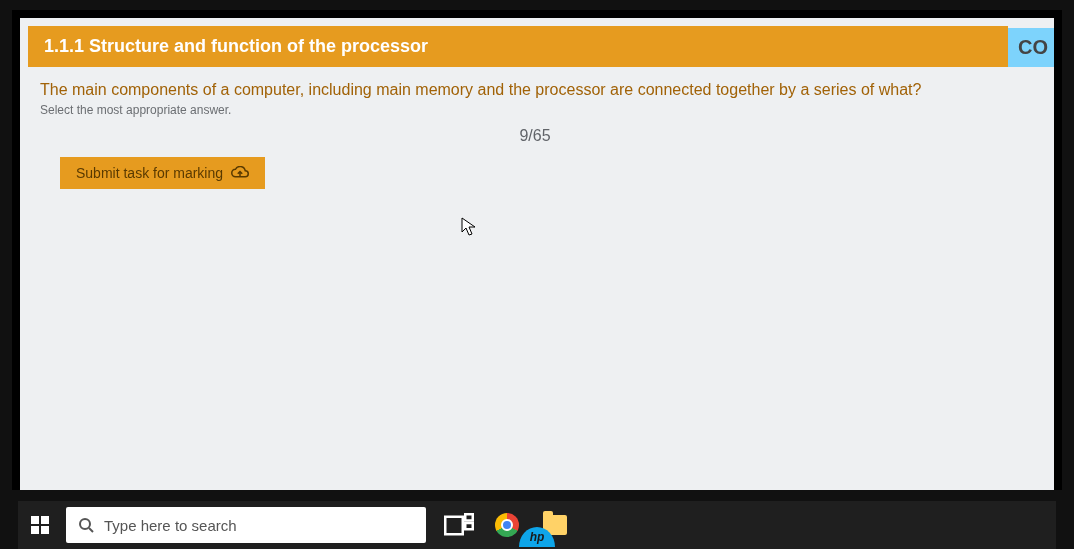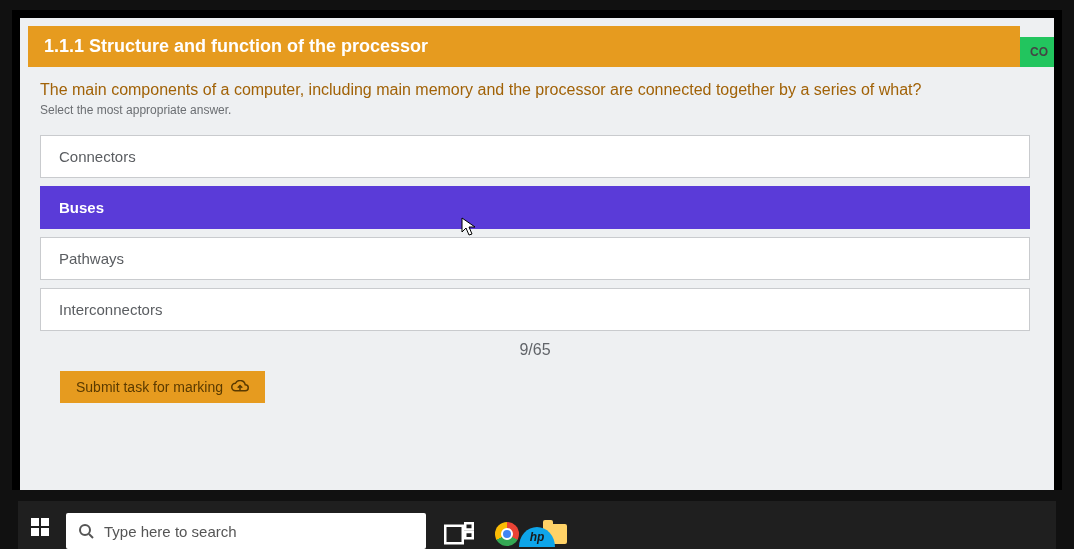--- a/index.html
+++ b/index.html
@@ -1,33 +1,33 @@
 <!DOCTYPE html>
 <html><head>
 <meta charset="utf-8">
 <style>
   * { margin: 0; padding: 0; box-sizing: border-box; font-family: Arial, Helvetica, sans-serif; }
   body { width: 1074px; height: 549px; background: #111; overflow: hidden; }
   .screen { background: #eef0f2; width: 1050px; height: 480px; margin: 10px auto 0 auto; border: 8px solid #000; border-bottom: none; position: relative; overflow: hidden; }
   .header-row { display: flex; align-items: flex-end; }
   .title-bar { background: #e69b1f; color: #fff; font-weight: bold; font-size: 18px; padding: 10px 16px; margin: 8px 0 0 8px; flex: 1; }
-  .co-tag { background: #22c55e; color: #444; font-weight: bold; padding: 8px 6px 8px 10px; margin-top: 10px; font-size: 12px; }
+  .co-tag { background: #7dd3fc; color: #444; font-weight: bold; padding: 8px 6px 8px 10px; margin-top: 10px; font-size: 20px; }
   .question-area { padding: 14px 24px 0 20px; }
   .question-line { color: #a16207; font-size: 16px; margin-bottom: 4px; }
   .instruction-line { color: #6b6e72; font-size: 12px; margin-bottom: 18px; }
   .options { display: flex; flex-direction: column; gap: 8px; }
   .option { border: 1px solid #c9cbce; background: #fff; color: #5a5d61; font-size: 15px; padding: 12px 18px; cursor: pointer; text-align: left; }
   .option.selected { background: #5a3bd8; color: #fff; border-color: #5a3bd8; font-weight: bold; }
   .footer-row { position: relative; margin-top: 40px; padding: 0 20px 16px 20px; }
   .progress { position: absolute; left: 50%; transform: translateX(-50%); top: -30px; color: #616469; font-size: 16px; }
   .submit-btn { background: #e69b1f; color: #5a3a00; border: none; font-size: 14px; padding: 8px 16px; cursor: pointer; display: inline-flex; align-items: center; gap: 8px; }
   .submit-btn svg { width: 18px; height: 14px; }
   .cursor { position: absolute; left: 440px; top: 198px; pointer-events: none; }
   .cursor svg { width: 18px; height: 22px; }
-  .taskbar { position: absolute; left: 18px; right: 18px; bottom: 0; height: 48px; background: #1f1f1f; display: flex; align-items: flex-end; }
+  .taskbar { position: absolute; left: 18px; right: 18px; bottom: 0; height: 48px; background: #1f1f1f; display: flex; align-items: center; }
   .start-btn { width: 44px; height: 44px; display: flex; align-items: center; justify-content: center; cursor: pointer; }
   .start-btn svg { width: 18px; height: 18px; }
   .search-box { background: #fff; height: 36px; width: 360px; display: flex; align-items: center; padding: 0 12px; margin-left: 4px; border-radius: 2px; cursor: text; gap: 10px; }
   .search-box svg { width: 16px; height: 16px; }
   .search-text { color: #555; font-size: 15px; }
   .tb-icons { display: flex; align-items: center; gap: 18px; margin-left: 18px; }
   .tb-icon { width: 30px; height: 30px; display: flex; align-items: center; justify-content: center; cursor: pointer; }
   .chrome-icon { width: 24px; height: 24px; border-radius: 50%; background: conic-gradient(#ea4335 0 120deg, #34a853 120deg 240deg, #fbbc05 240deg 360deg); position: relative; }
   .chrome-icon::after { content: ""; position: absolute; left: 6px; top: 6px; width: 12px; height: 12px; border-radius: 50%; background: #4285f4; border: 2px solid #fff; box-sizing: border-box; }
   .folder-icon { width: 24px; height: 20px; background: #ffd267; border-radius: 2px; position: relative; }
@@ -41,26 +41,20 @@
 
   <div class="header-row">
     <div class="title-bar">1.1.1 Structure and function of the processor</div>
     <div class="co-tag">CO</div>
   </div>
 
   <div class="question-area">
     <div class="question-line">The main components of a computer, including main memory and the processor are connected together by a series of what?</div>
     <div class="instruction-line">Select the most appropriate answer.</div>
 
-    <div class="options">
-      <button class="option">Connectors</button>
-      <button class="option selected">Buses</button>
-      <button class="option">Pathways</button>
-      <button class="option">Interconnectors</button>
-    </div>
 
     <div class="footer-row">
       <div class="progress">9/65</div>
       <button class="submit-btn">
         <span>Submit task for marking</span>
         <svg viewBox="0 0 24 18" fill="none" stroke="#5a3a00" stroke-width="2">
           <path d="M6 14 A5 5 0 0 1 6 4 A7 7 0 0 1 19 6 A4 4 0 0 1 19 14 H6 Z"></path>
           <path d="M12 13 V7 M9 10 L12 7 L15 10"></path>
         </svg>
       </button>

